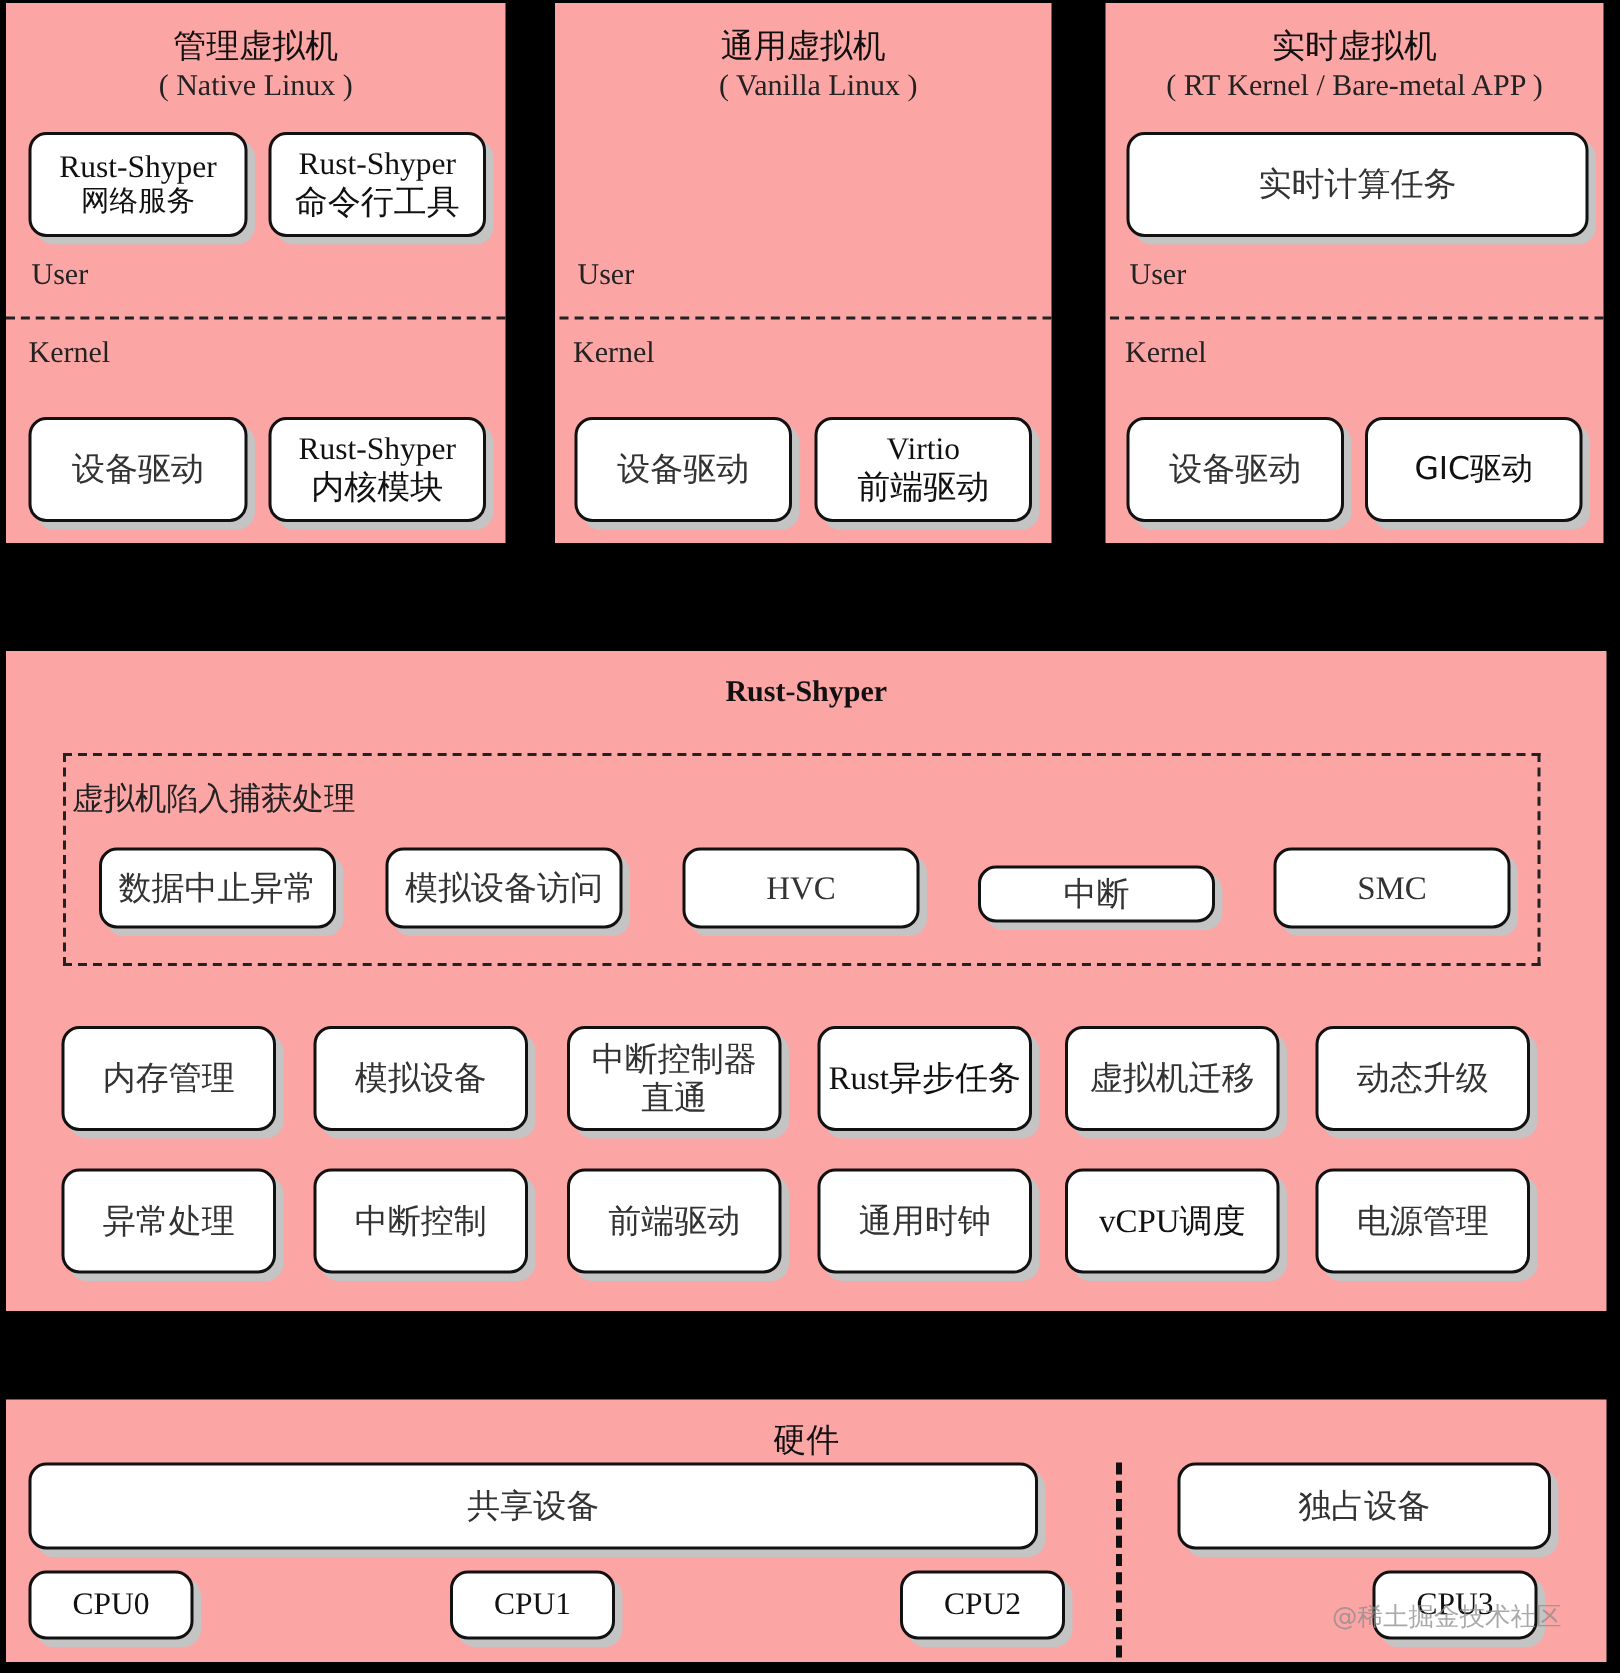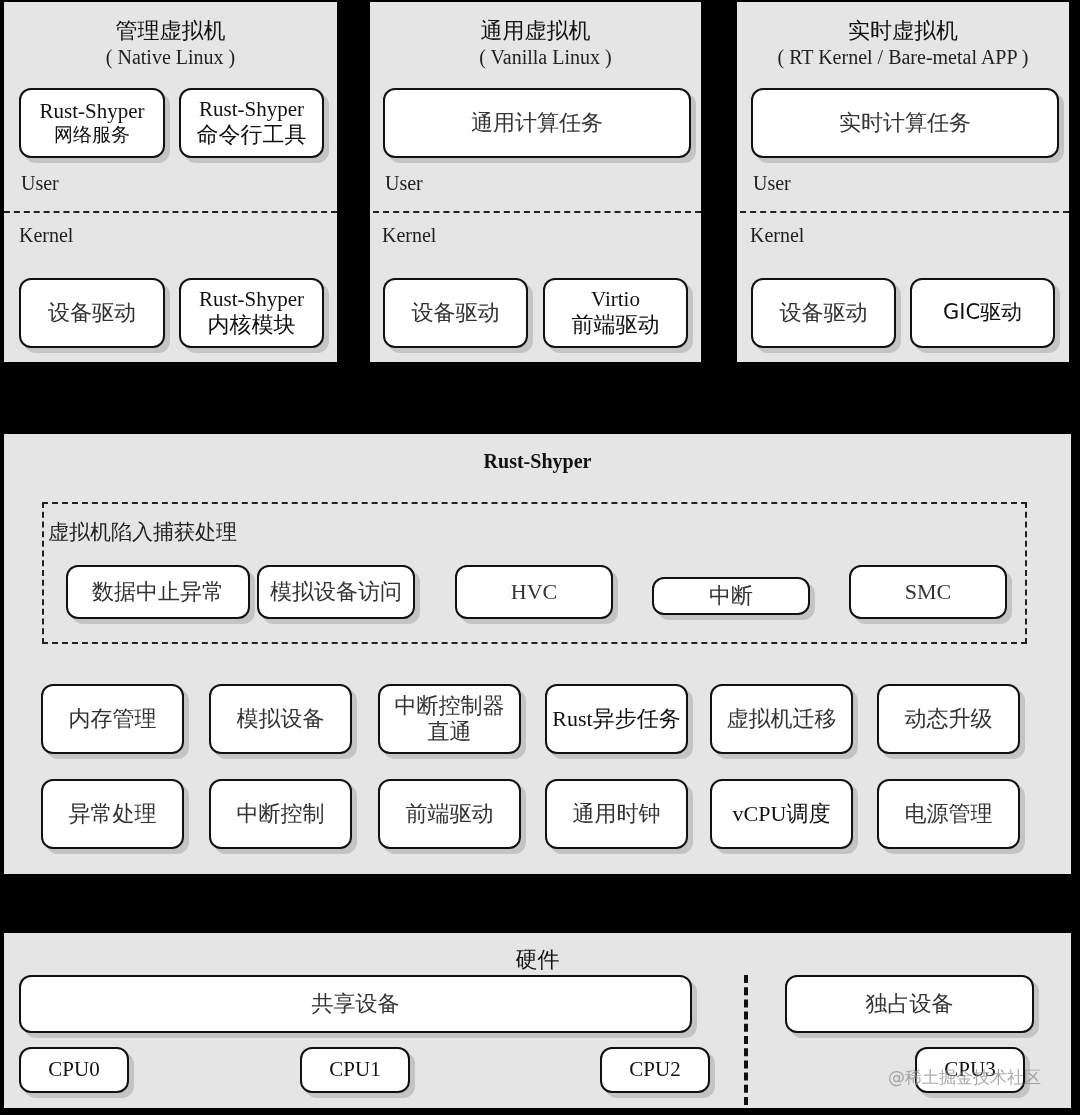--- a/index.html
+++ b/index.html
@@ -1,20 +1,20 @@
 <!DOCTYPE html>
 <html><head>
 <meta charset="utf-8">
 <style>
   html, body { margin: 0; padding: 0; }
   body {
     width: 1080px; height: 1115px; background: #000; position: relative; overflow: hidden;
     font-family: "Liberation Serif", "DejaVu Serif", serif; color: #111;
   }
-  .panel { position: absolute; background: #e5e5e5; text-decoration: underline; }
+  .panel { position: absolute; background: #fca5a5; text-decoration: underline; }
   .box {
     position: absolute; background: #fff; border: 2px solid #111; border-radius: 12px;
     box-shadow: 5px 5px 0 #c4c4c4; display: flex; flex-direction: column;
     align-items: center; justify-content: center; text-align: center; box-sizing: border-box;
     line-height: 1.2; color: #333;
   }
   .box.dark { color: #111; }
   .t22 { font-size: 22px; }
   .t21 { font-size: 21px; }
   .vm-title { position: absolute; left: 0; right: 0; text-align: center; font-size: 22px; color: #111; }
@@ -48,23 +48,20 @@
   </div>
   <div class="box dark t21" style="left:175px; top:276px; width:145px; height:70px;">
     <span>Rust-Shyper</span>
     <span style="font-size:22px;">内核模块</span>
   </div>
 </div>
 
 <div class="panel" style="left:370px; top:2px; width:331px; height:360px;">
   <div class="vm-title" style="top:14px;">通用虚拟机</div>
   <div class="vm-sub" style="top:44px;margin-left:20px;">( Vanilla Linux )</div>
-  <div class="box t22" style="left:13px; top:86px; width:308px; height:70px;">
-    <span>通用计算任务</span>
-  </div>
   <div class="label" style="left:15px; top:170px;">User</div>
   <div class="dash-h" style="left:3px; right:0; top:209px;"></div>
   <div class="label" style="left:12px; top:222px;">Kernel</div>
   <div class="box t22" style="left:13px; top:276px; width:145px; height:70px;">
     <span>设备驱动</span>
   </div>
   <div class="box dark t21" style="left:173px; top:276px; width:145px; height:70px;">
     <span>Virtio</span>
     <span style="font-size:22px;">前端驱动</span>
   </div>
@@ -86,21 +83,21 @@
     <span style="font-family:'DejaVu Sans',sans-serif; font-size:21px;">GIC驱动</span>
   </div>
 </div>
 
 <div class="panel" style="left:4px; top:434px; width:1067px; height:440px;">
   <div class="bold-title" style="top:16px;">Rust-Shyper</div>
 
   <div class="dash-rect" style="left:38px; top:68px; width:985px; height:142px;">
     <div class="label" style="left:4px; top:14px; font-size:21px;">虚拟机陷入捕获处理</div>
   </div>
-  <div class="box t22" style="left:62px; top:131px; width:184px; height:54px;">
+  <div class="box t22" style="left:62px; top:131px; width:158px; height:54px;">
     <span>数据中止异常</span>
   </div>
   <div class="box t22" style="left:253px; top:131px; width:158px; height:54px;">
     <span>模拟设备访问</span>
   </div>
   <div class="box t22" style="left:451px; top:131px; width:158px; height:54px;">
     <span>HVC</span>
   </div>
   <div class="box t22" style="left:648px; top:131px; width:158px; height:38px;margin-top:12px;">
     <span>中断</span>

